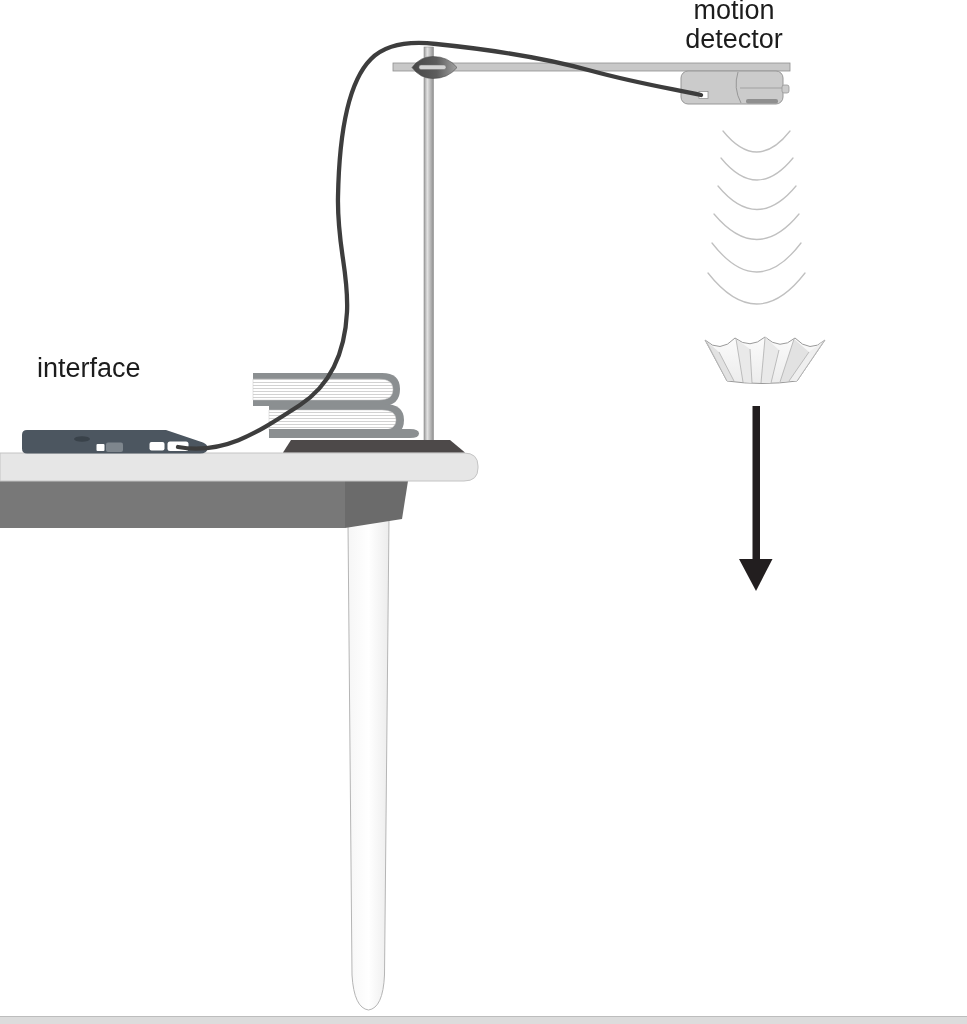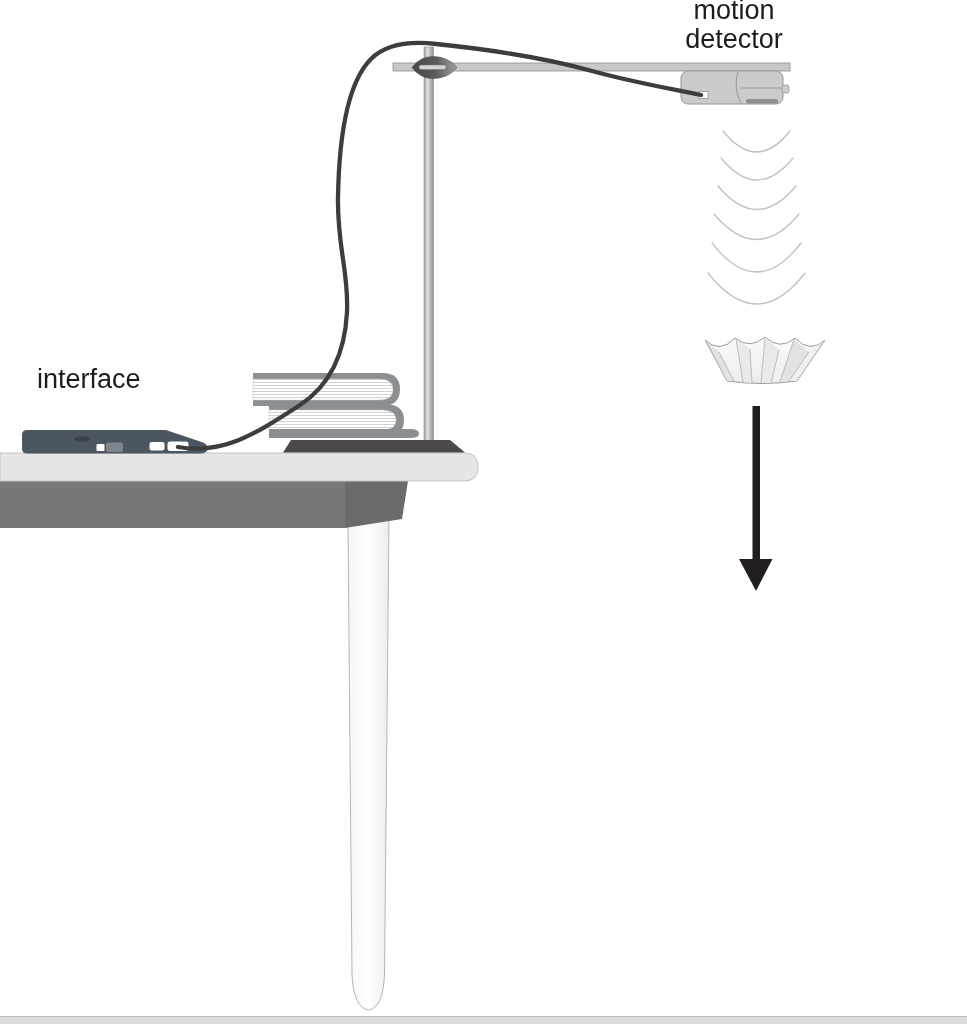--- a/index.html
+++ b/index.html
@@ -6,21 +6,21 @@
   .stage{
     position:relative;width:967px;height:1024px;overflow:hidden;
     background:#ffffff;font-family:"Liberation Sans",sans-serif;
   }
   .stage svg{position:absolute;left:0;top:0;}
   .diagram-label{
     position:absolute;color:#1c1c1c;font-size:27px;line-height:29px;
     font-family:"Liberation Sans",sans-serif;white-space:pre-line;
   }
   .lbl-motion-detector{left:651px;top:-4px;width:166px;text-align:center;}
-  .lbl-interface{left:37px;top:365px;}
+  .lbl-interface{left:37px;top:354px;}
 </style>
 </head>
 <body>
 
 <div class="stage">
 
 <svg width="967" height="1024" viewBox="0 0 967 1024">
   <defs>
     <pattern id="pg" width="6" height="3" patternUnits="userSpaceOnUse">
       <rect width="6" height="3" fill="#ffffff"></rect>

